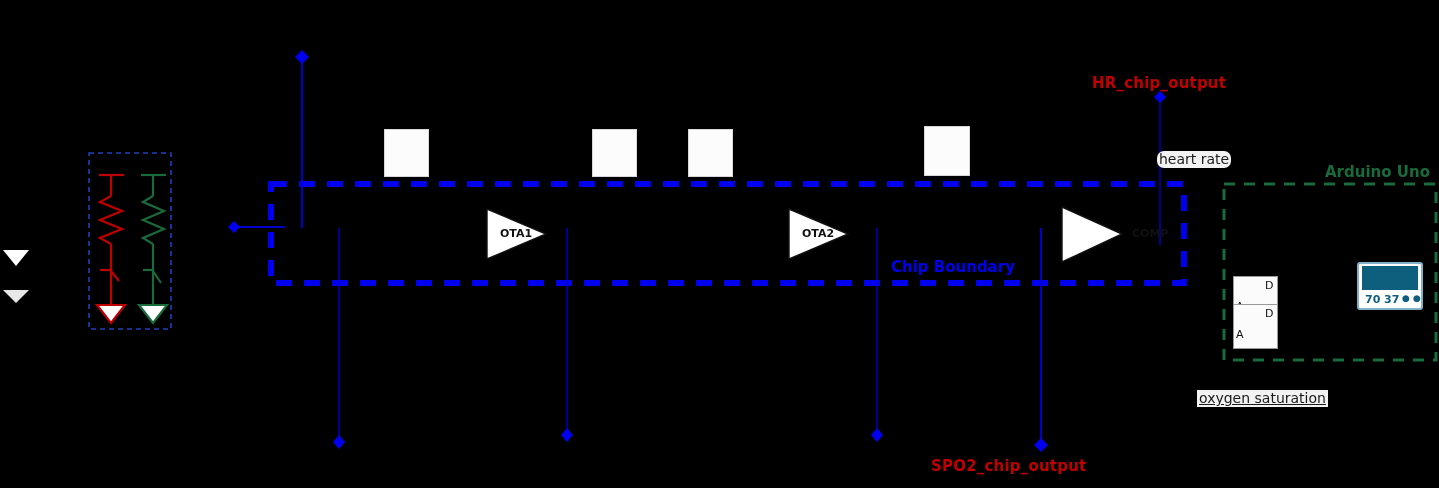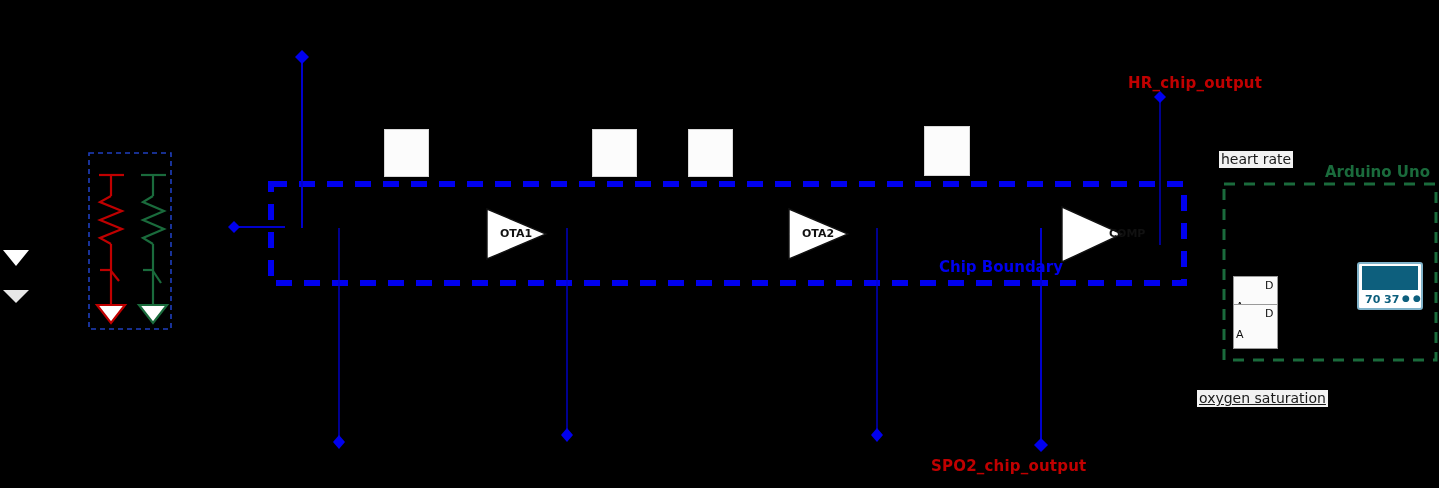--- a/index.html
+++ b/index.html
@@ -15,21 +15,20 @@
   .lbl{position:absolute;white-space:nowrap;}
 
   .lbl-red{
     color:#c00000;font-weight:bold;font-size:15px;
     font-family:"DejaVu Sans", sans-serif;
     letter-spacing:0.2px;
   }
   .lbl-blue{
     color:#0000ee;font-weight:bold;font-size:15px;
     font-family:"DejaVu Sans", sans-serif;
-    margin-left:48px;
   }
   .lbl-green{
     color:#1a6b3c;font-weight:bold;font-size:15px;
     font-family:"DejaVu Sans", sans-serif;
   }
   .lbl-box{
     background:#f2f2f2;color:#1a1a1a;font-size:14px;
     font-family:"DejaVu Sans", sans-serif;
     padding:0 2px;line-height:17px;
   }
@@ -162,31 +161,31 @@
     <polyline points="1366,277 1371,277 1374,270 1378,284 1382,272 1386,279 1390,268 1394,285 1398,275 1402,277 1406,272 1410,280 1414,277" fill="none" stroke="#ffffff" stroke-width="1.6"></polyline>
   </svg>
 
   <div class="wfbox" style="left:384px;top:129px;width:45px;height:48px;"></div>
   <div class="wfbox" style="left:592px;top:129px;width:45px;height:48px;"></div>
   <div class="wfbox" style="left:688px;top:129px;width:45px;height:48px;"></div>
   <div class="wfbox" style="left:924px;top:126px;width:46px;height:50px;"></div>
 
   <div class="amp-label" style="left:500px;top:227px;">OTA1</div>
   <div class="amp-label" style="left:802px;top:227px;">OTA2</div>
-  <div class="amp-label" style="left:1109px;top:227px;">COMP</div>
-
-  <div class="lbl lbl-red" style="left:1128px;top:74px;">HR_chip_output</div>
+  <div class="amp-label" style="left:1132px;top:227px;">COMP</div>
+
+  <div class="lbl lbl-red" style="left:1092px;top:74px;">HR_chip_output</div>
 
   <div class="lbl lbl-red" style="left:931px;top:457px;">SPO2_chip_output</div>
 
   <div class="lbl lbl-blue" style="left:891px;top:258px;">Chip Boundary</div>
 
   <div class="lbl lbl-green" style="left:1325px;top:163px;">Arduino Uno</div>
 
-  <div class="lbl lbl-box" style="left:1219px;top:151px;">heart rate</div>
+  <div class="lbl lbl-box" style="left:1157px;top:151px;border-radius:7px;">heart rate</div>
 
   <div class="lbl lbl-box" style="left:1197px;top:390px;text-decoration:underline;">oxygen saturation</div>
 
   <div class="adcbox" style="left:1233px;top:276px;width:45px;height:45px;"></div>
   <div class="adc-t" style="left:1236px;top:300px;">A</div>
   <div class="adc-t" style="left:1265px;top:279px;">D</div>
 
   <div class="adcbox" style="left:1233px;top:304px;width:45px;height:45px;"></div>
   <div class="adc-t" style="left:1236px;top:328px;">A</div>
   <div class="adc-t" style="left:1265px;top:307px;">D</div>

